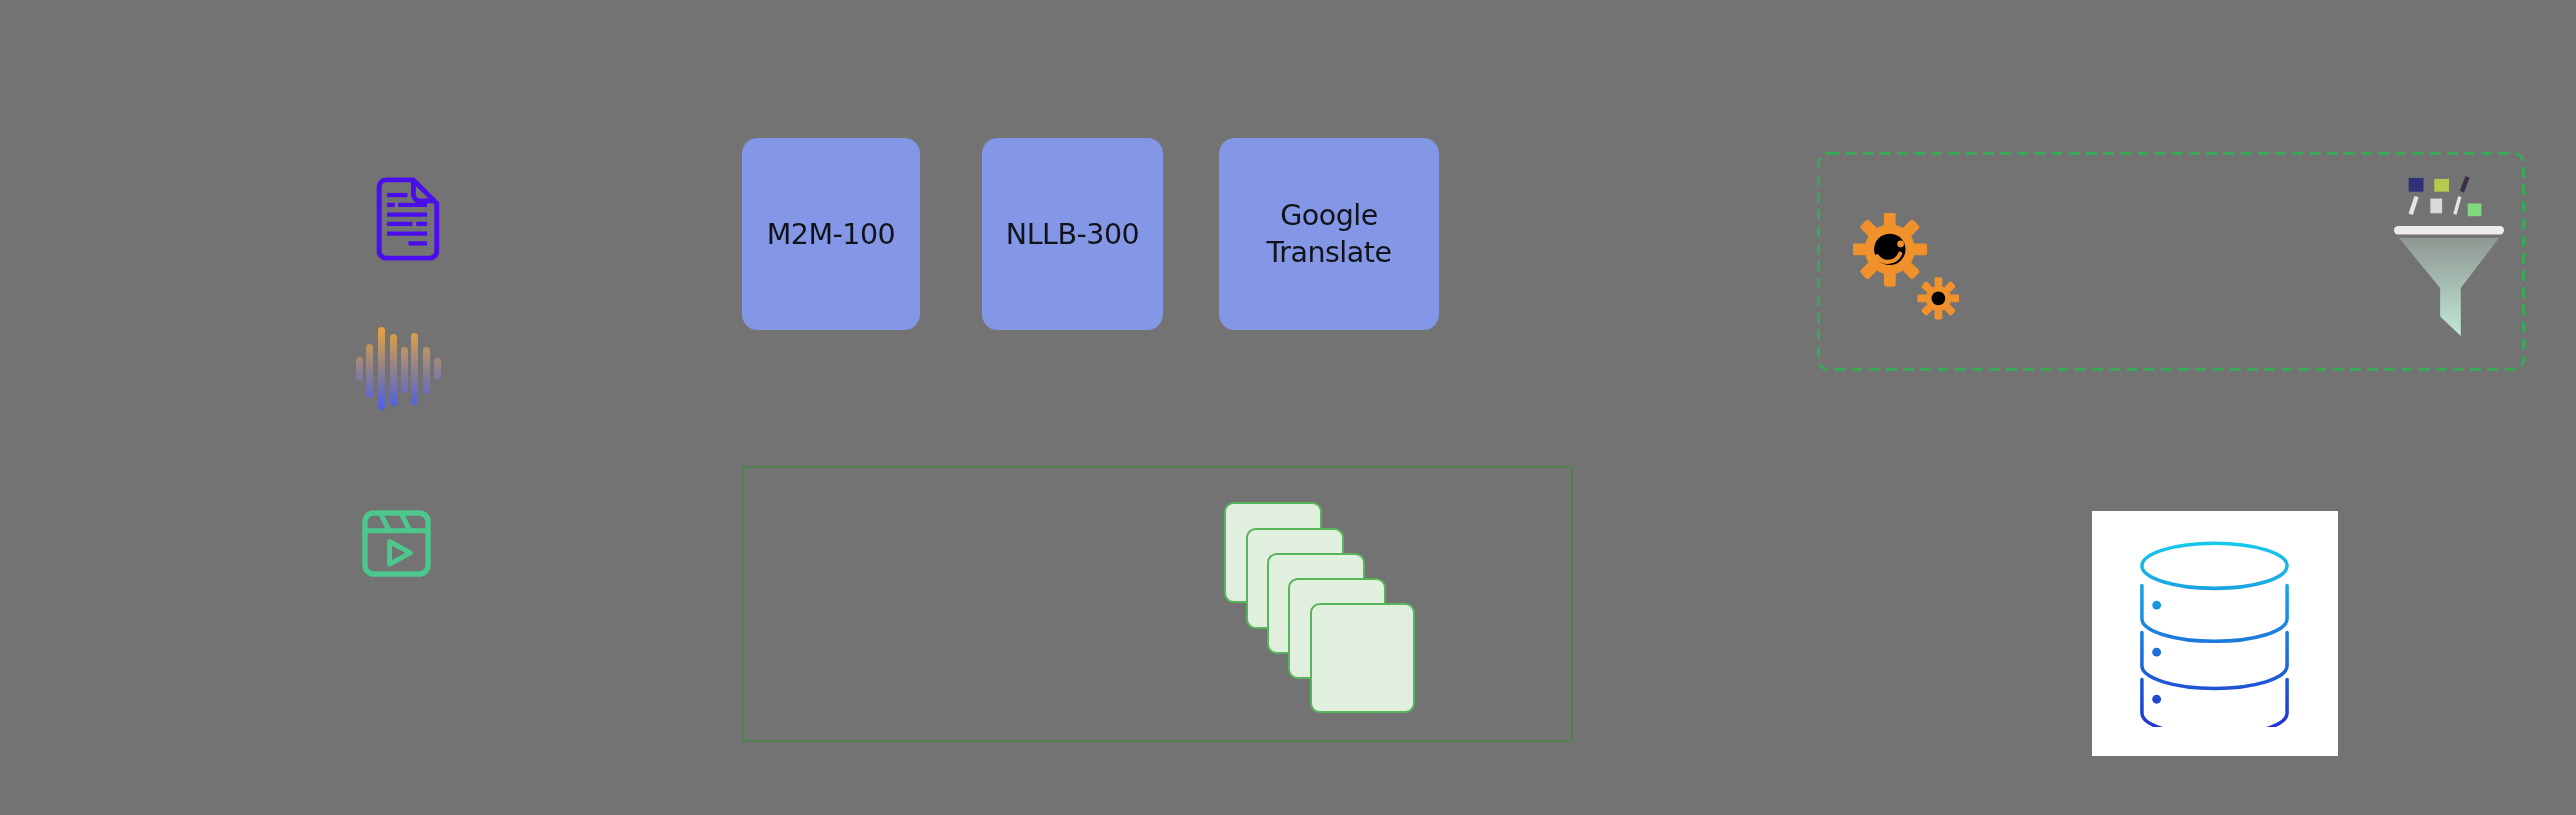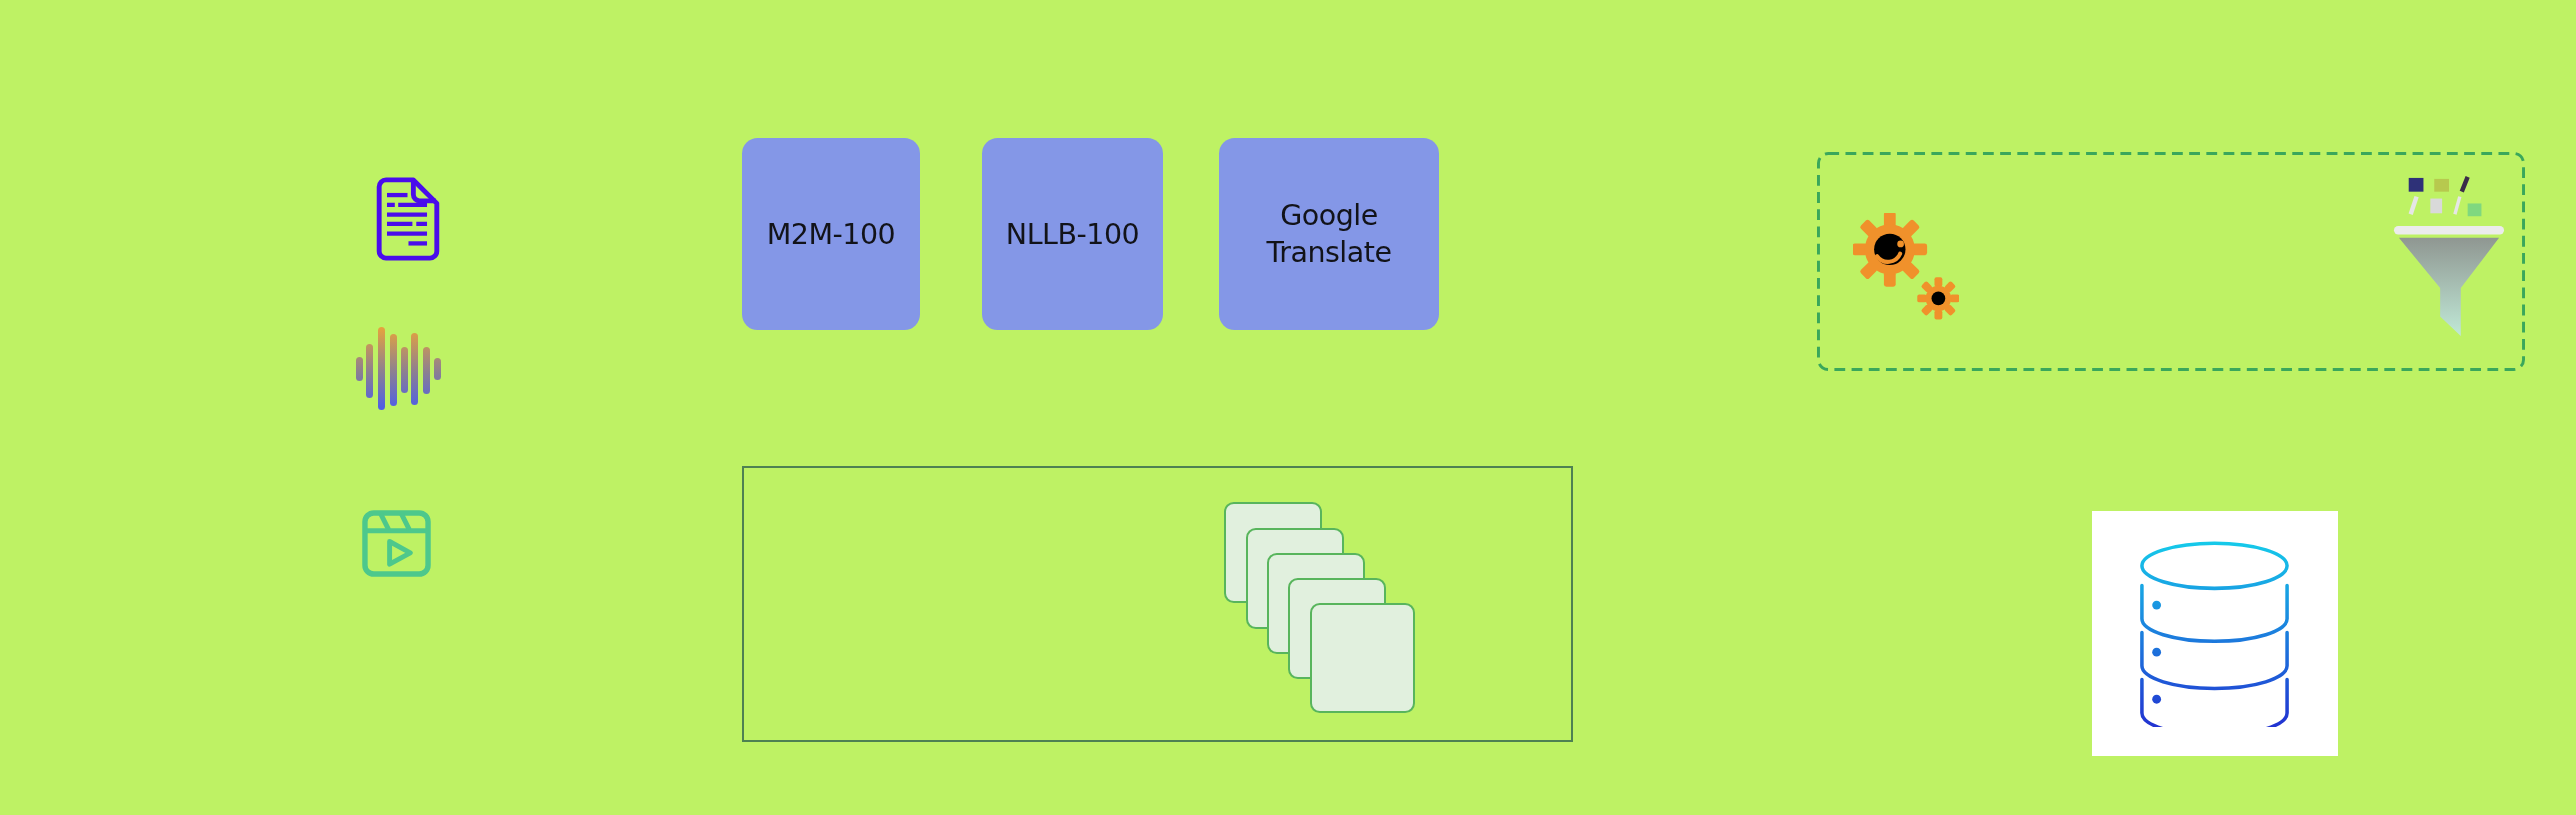--- a/index.html
+++ b/index.html
@@ -1,19 +1,19 @@
 <!DOCTYPE html>
 <html><head>
 <meta charset="utf-8">
 <style>
   html,body{margin:0;padding:0;background:#000;}
   .canvas{
     position:relative;
     width:2576px;height:815px;
-    background:#bef264;
+    background:#737373;
     font-family:"DejaVu Sans","Liberation Sans",sans-serif;
     overflow:hidden;
   }
   .abs{position:absolute;}
 
   
   .icon-doc{left:375px;top:177px;width:65px;height:84px;}
   .icon-video{left:361px;top:509px;width:71px;height:69px;}
 
   .icon-audio{left:356px;top:327px;width:86px;height:83px;}
@@ -102,21 +102,21 @@
     <rect x="4" y="4" width="64" height="62" rx="9" stroke="#4DC88C" stroke-width="5.5"></rect>
     <path d="M4 22 H68" stroke="#4DC88C" stroke-width="5"></path>
     <path d="M20 5 L28 21 M41 5 L49 21" stroke="#4DC88C" stroke-width="5"></path>
     <path d="M29 33 L50 44.5 L29 56 Z" stroke="#4DC88C" stroke-width="5" stroke-linejoin="round"></path>
   </svg>
 
   <div class="abs model-box mb1">
     <span>M2M-100</span>
   </div>
   <div class="abs model-box mb2">
-    <span>NLLB-100</span>
+    <span>NLLB-300</span>
   </div>
   <div class="abs model-box mb3">
     <span>Google Translate</span>
   </div>
 
   <div class="abs proc-box">
     <svg class="abs proc-border" viewBox="0 0 721 223" fill="none" xmlns="http://www.w3.org/2000/svg">
       <rect x="1.5" y="1.5" width="718" height="220" rx="10" stroke-width="3" stroke-dasharray="11 6.5" stroke="#3AA75B"></rect>
     </svg>
 

